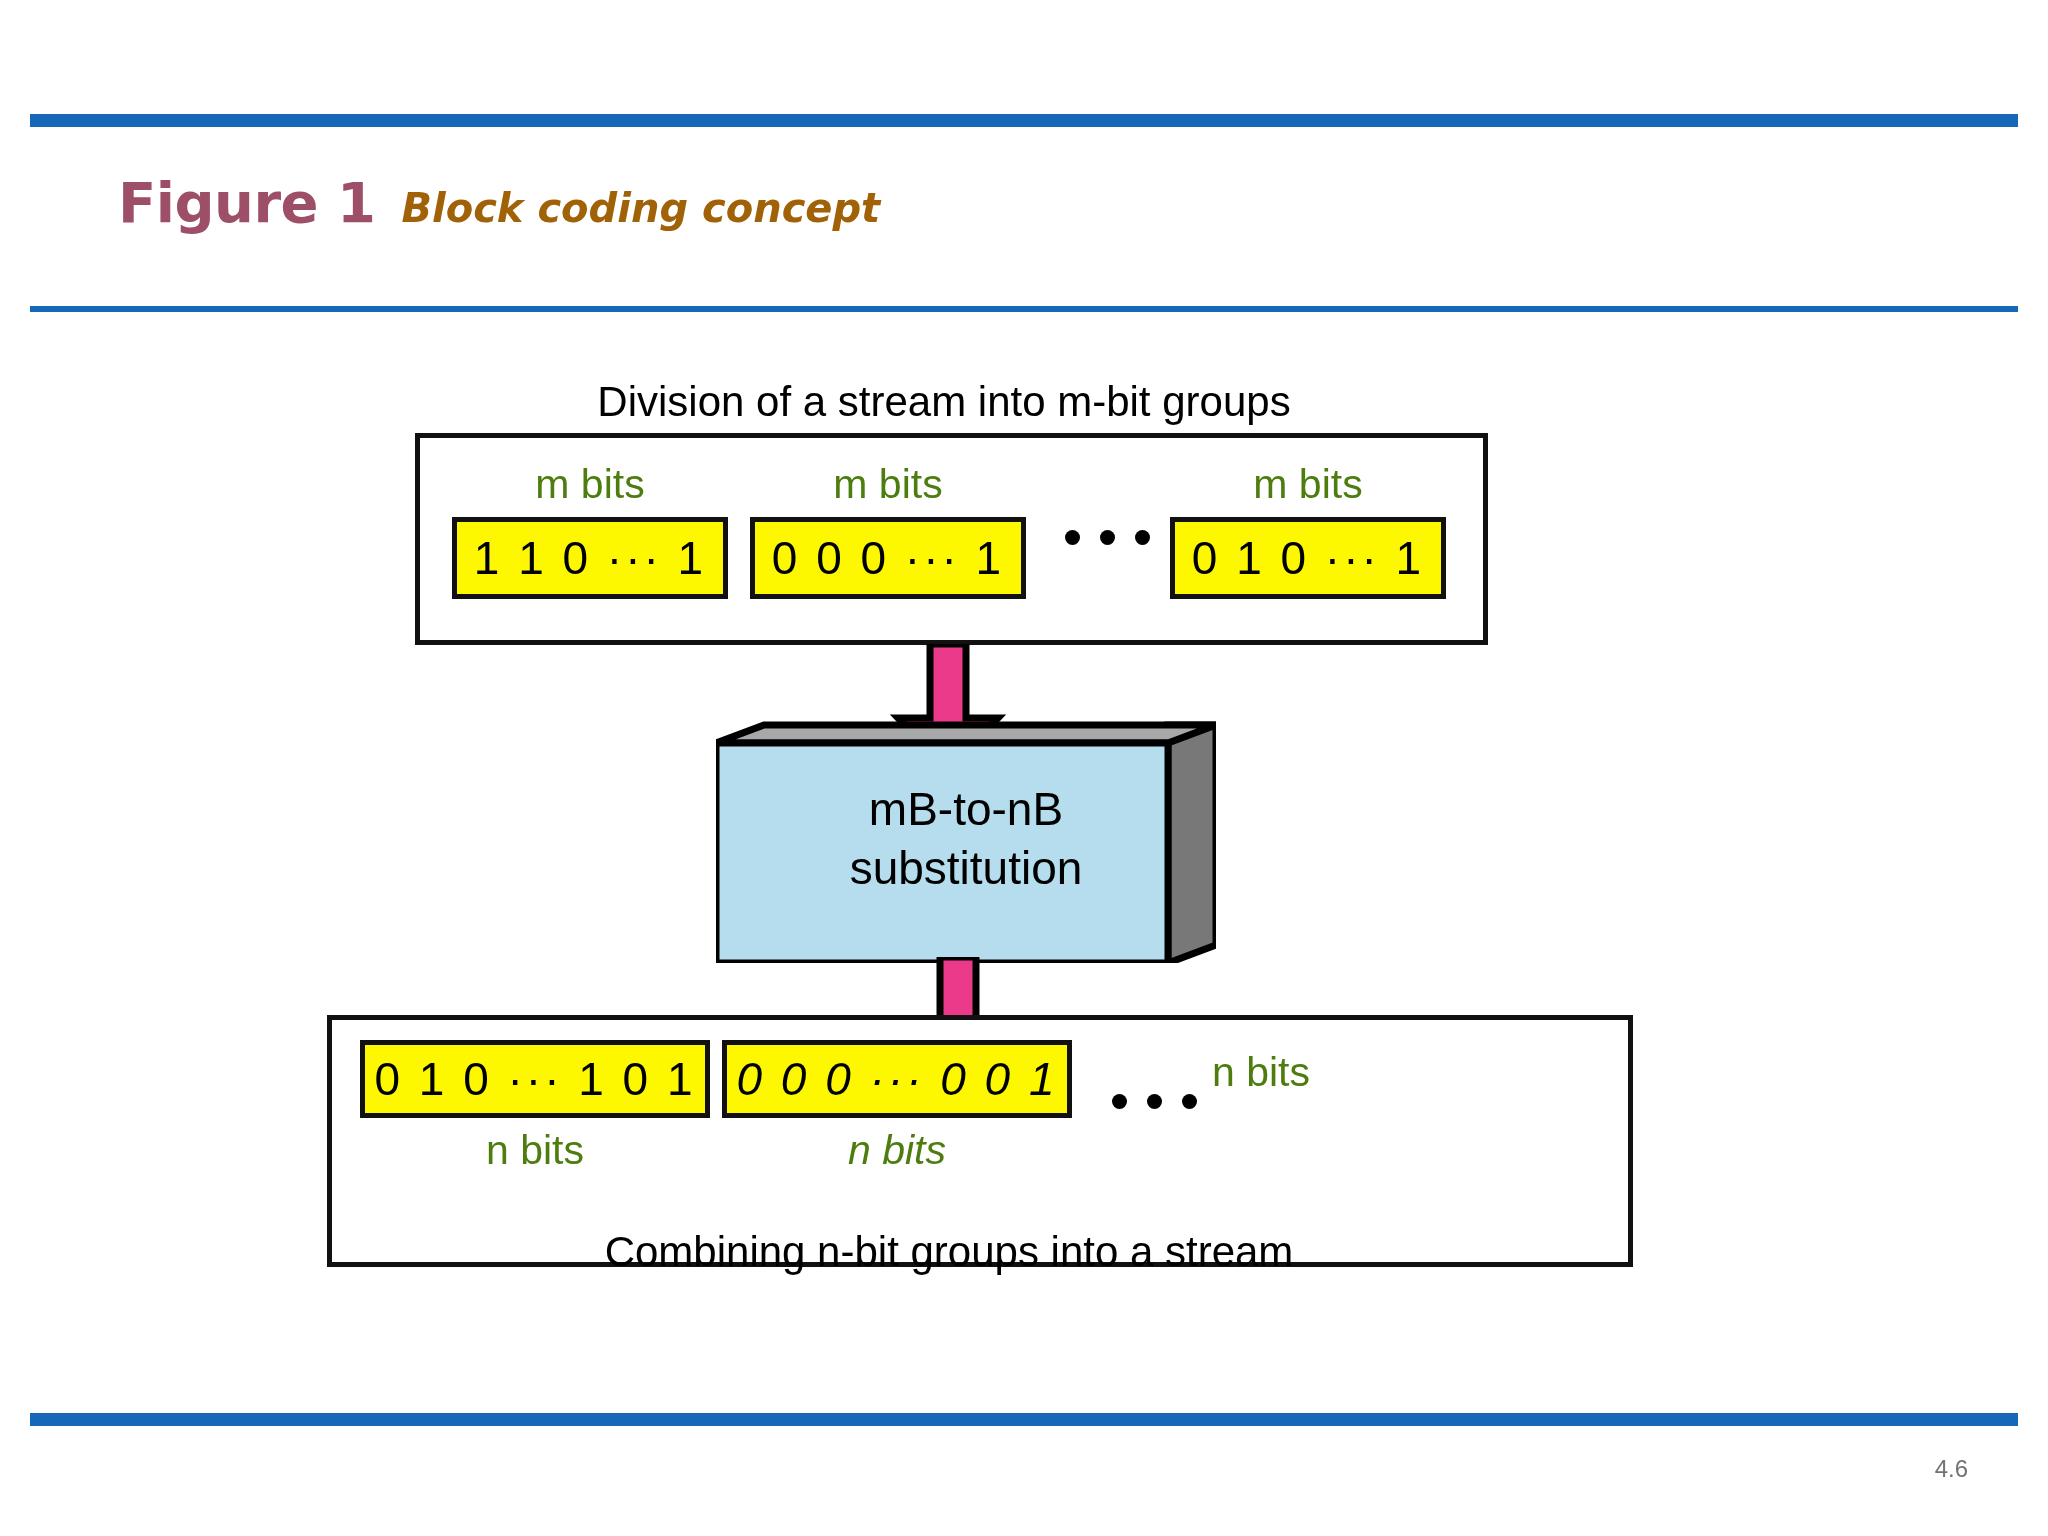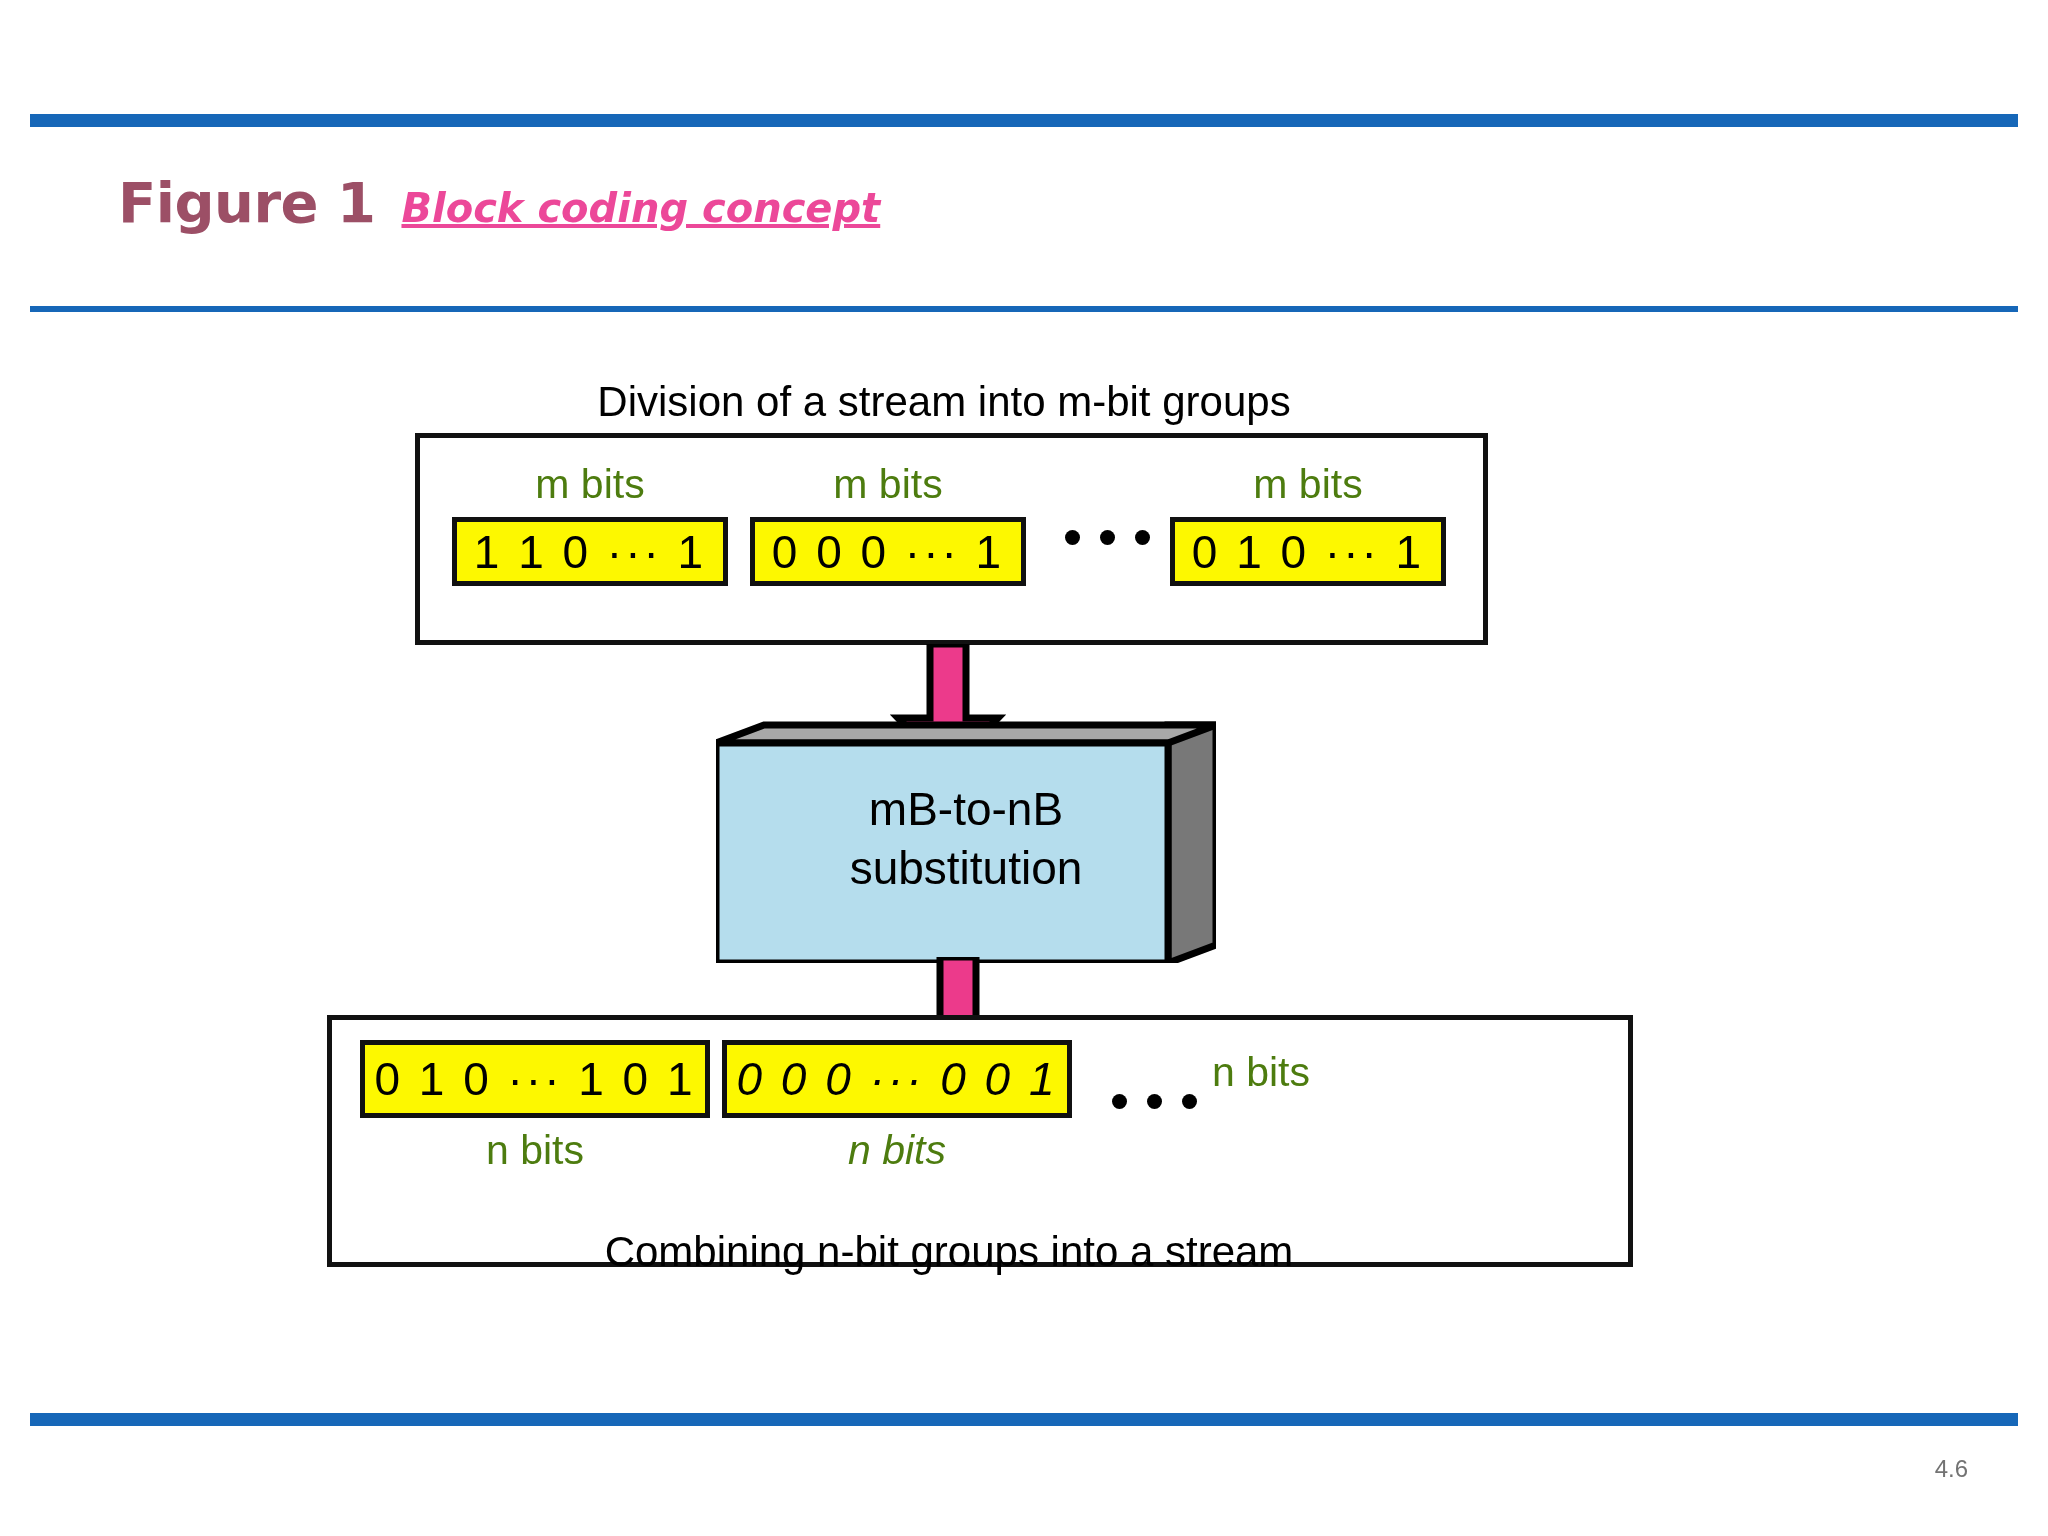--- a/index.html
+++ b/index.html
@@ -39,23 +39,22 @@
     font-size: 56px;
     font-weight: 700;
     color: #9c4f66;
     letter-spacing: -0.5px;
   }
   #figure-caption {
     font-family: "DejaVu Sans", sans-serif;
     font-size: 40px;
     font-weight: 700;
     font-style: italic;
-    color: #ec4899;
+    color: #a16207;
     margin-left: 26px;
-    text-decoration: underline;
   }
 
   #page-number {
     position: absolute;
     right: 80px;
     top: 1455px;
     font-family: "Liberation Sans", sans-serif;
     font-size: 24px;
     color: #737373;
   }
@@ -133,21 +132,21 @@
     font-size: 46px;
     color: #000000;
     display: flex;
     align-items: center;
     justify-content: center;
     letter-spacing: 3px;
     white-space: nowrap;
   }
   
   #frame-top .bit-group .group-label { margin-bottom: 12px; }
-  #frame-top .bit-box { height: 69px; }
+  #frame-top .bit-box { height: 82px; }
   #top-group-0 { left: 32px;  top: 26px; }
   #top-group-0 .bit-box { width: 276px; }
   #top-group-1 { left: 330px; top: 26px; }
   #top-group-1 .bit-box { width: 276px; }
   #top-group-2 { left: 750px; top: 26px; }
   #top-group-2 .bit-box { width: 276px; }
 
   
   #frame-bottom .bit-group { flex-direction: column; }
   #frame-bottom .bit-box { height: 78px; }

